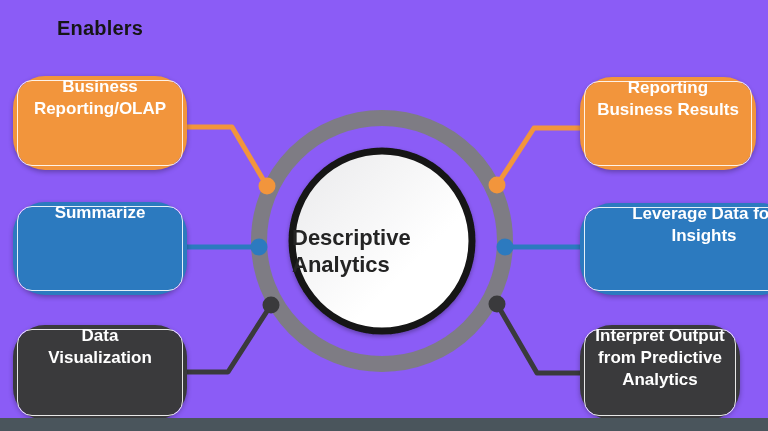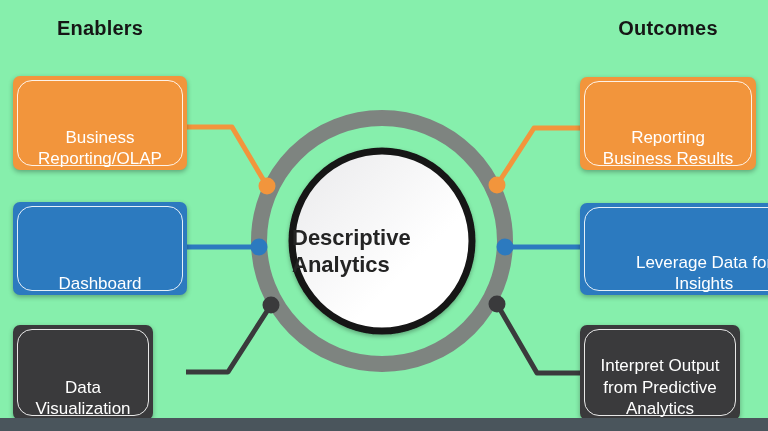--- a/index.html
+++ b/index.html
@@ -1,54 +1,53 @@
 <!DOCTYPE html>
 <html><head>
 <meta charset="utf-8">
 <style>
   html,body{margin:0;padding:0;background:#ffffff;}
   .stage{
-    position:relative;width:768px;height:431px;overflow:hidden;background:#86efac;
+    position:relative;width:768px;height:431px;overflow:hidden;background:#8b5cf6;
     font-family:"Liberation Sans","DejaVu Sans",sans-serif;
   }
   .col-heading{
     position:absolute;top:17px;margin:0;font-size:20px;font-weight:bold;
     color:#161616;text-align:center;letter-spacing:.2px;
   }
   .heading-left{left:13px;width:174px;}
   .heading-right{left:580px;width:176px;}
   .svg-layer{position:absolute;left:0;top:0;pointer-events:none;}
   .node-box{
-    position:absolute;border-radius:7px;display:flex;align-items:flex-end;justify-content:center;
-    color:#ffffff;font-weight:normal;font-size:17px;line-height:1.28;text-align:center;
+    position:absolute;border-radius:32px;display:flex;align-items:flex-start;justify-content:center;
+    color:#ffffff;font-weight:bold;font-size:17px;line-height:1.28;text-align:center;
     white-space:pre-line;box-shadow:0 2px 5px rgba(0,0,0,0.30);
   }
   .node-box::after{
     content:"";position:absolute;inset:4px;border:1.5px solid rgba(255,255,255,0.88);
     border-radius:15px;pointer-events:none;
   }
   .b1{left:13px;top:76px;width:174px;height:94px;}
   .b2{left:13px;top:202px;width:174px;height:93px;}
-  .b3{left:13px;top:325px;width:140px;height:95px;}
+  .b3{left:13px;top:325px;width:174px;height:95px;}
   .b4{left:580px;top:77px;width:176px;height:93px;}
   .b5{left:580px;top:203px;width:176px;height:92px;}
   .b6{left:580px;top:325px;width:160px;height:95px;}
   .center-label{
     position:absolute;left:292px;top:224px;width:180px;text-align:left;
     font-size:22px;line-height:27px;font-weight:bold;color:#242424;white-space:pre-line;
   }
   .footer-bar{position:absolute;left:0;bottom:0;width:768px;height:13px;}
 </style>
 </head>
 <body>
 
 <div class="stage">
 
   <h2 class="col-heading heading-left">Enablers</h2>
-  <h2 class="col-heading heading-right">Outcomes</h2>
 
   <svg class="svg-layer" width="768" height="431" viewBox="0 0 768 431">
     <defs>
       <linearGradient id="circleGrad" x1="0" y1="0" x2="1" y2="1">
         <stop offset="0" stop-color="#E9E9EB"></stop>
         <stop offset="0.65" stop-color="#FFFFFF"></stop>
       </linearGradient>
       <filter id="softShadow" x="-20%" y="-20%" width="140%" height="140%">
         <feDropShadow dx="0" dy="2" stdDeviation="2" flood-opacity="0.3"></feDropShadow>
       </filter>
@@ -74,21 +73,21 @@
   </svg>
 
   <div class="center-label">Descriptive
 Analytics</div>
 
   <div class="node-box b1" style="background-color: rgb(242, 149, 60);">
     <span>Business
 Reporting/OLAP</span>
   </div>
   <div class="node-box b2" style="background-color: rgb(44, 122, 191);">
-    <span>Dashboard</span>
+    <span>Summarize</span>
   </div>
   <div class="node-box b3" style="background-color: rgb(58, 58, 60);">
     <span>Data
 Visualization</span>
   </div>
 
   <div class="node-box b4" style="background-color: rgb(242, 149, 60);">
     <span>Reporting
 Business Results</span>
   </div>

